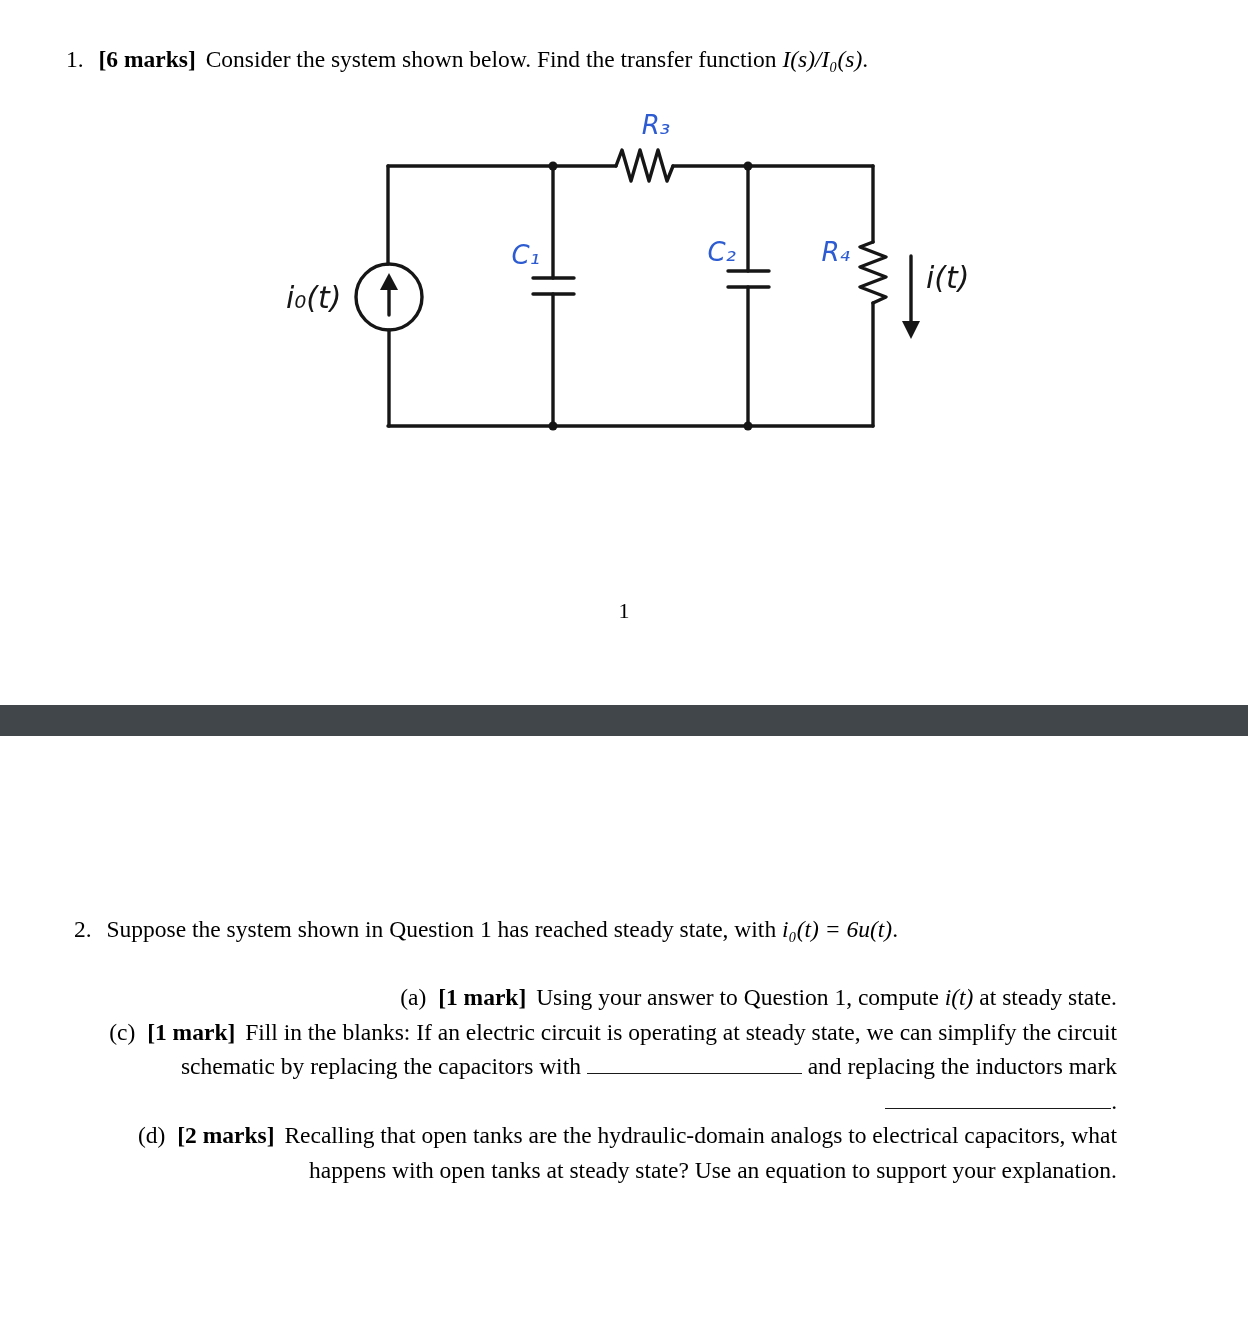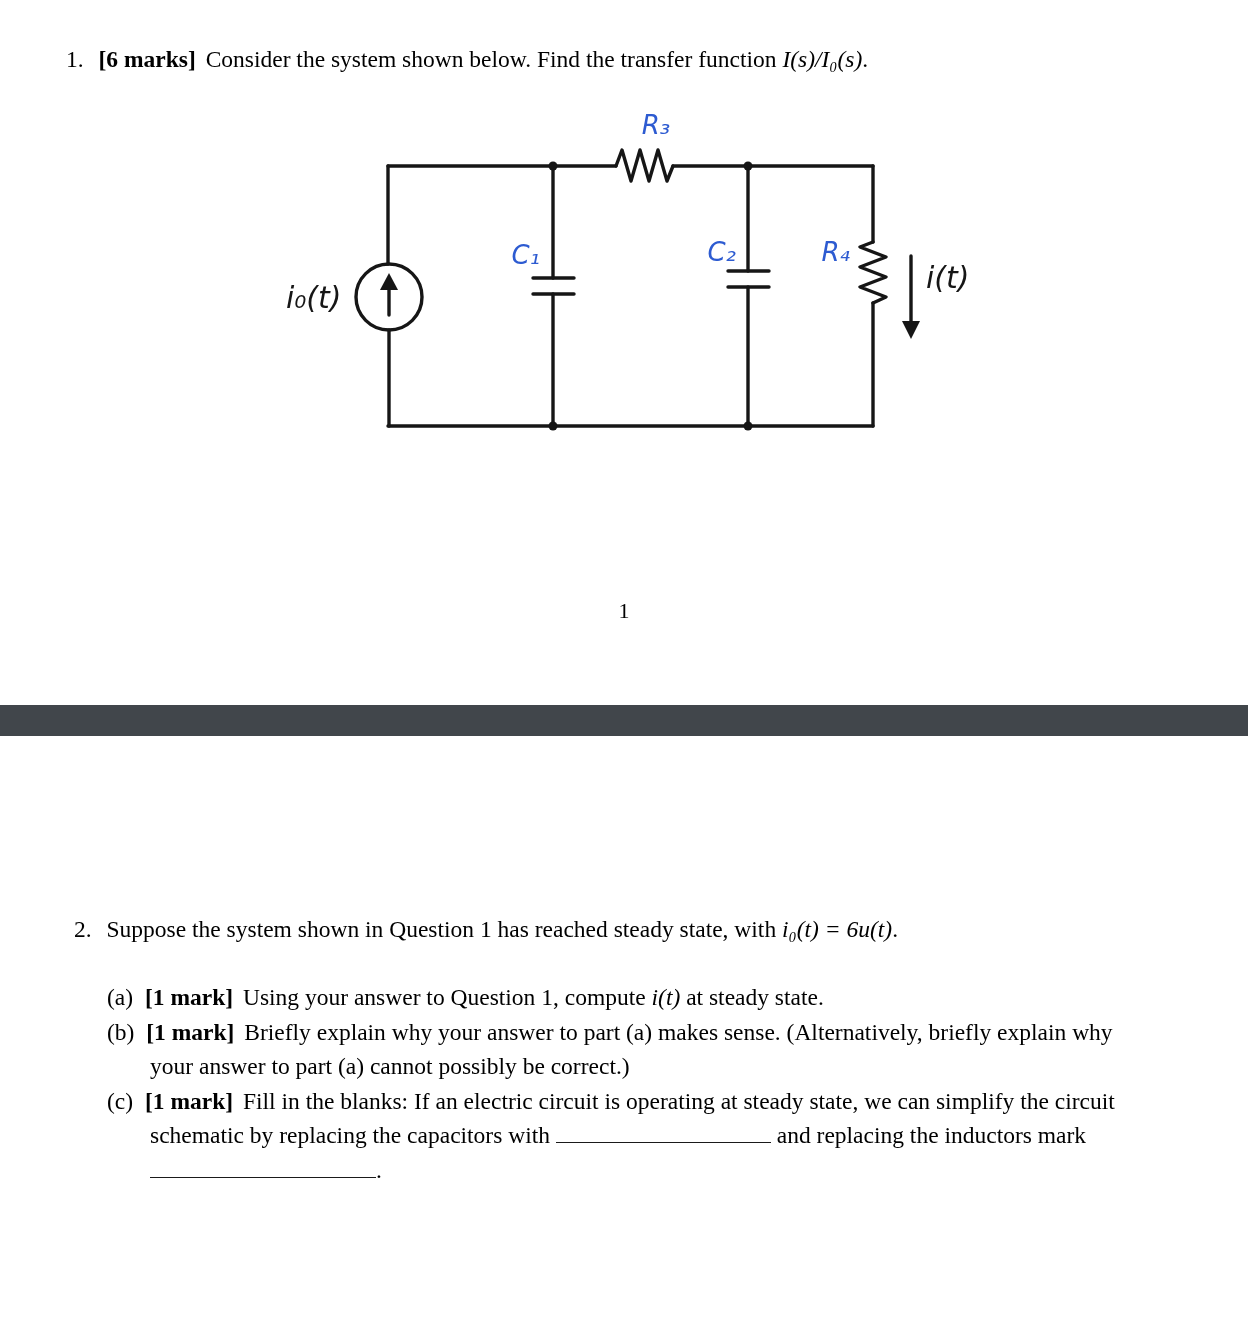--- a/index.html
+++ b/index.html
@@ -19,21 +19,21 @@
   .math { font-style: italic; }
   .q1-line { position: absolute; left: 66px; top: 42px; width: 1140px; }
   .circuit-wrap { position: absolute; left: 278px; top: 106px; width: 700px; height: 340px; text-decoration: underline; }
   .page-number { position: absolute; left: 0; top: 598px; width: 100%; text-align: center; font-size: 22px; }
   .separator { position: absolute; left: 0; top: 705px; width: 1248px; height: 31px; display: block; }
   .q2-intro { position: absolute; left: 66px; top: 912px; width: 1150px; margin-left: 8px; }
   .q2-parts {
     position: absolute; left: 107px; top: 980px; width: 1010px;
     font-size: 23.5px; line-height: 34.5px;
   }
-  .part { margin: 0; padding-left: 43px; text-indent: -43px; }
+  .part { margin: 0; padding-left: 43px; text-indent: -43px; text-align: right; }
   .plabel { margin-right: 6px; }
   .blank {
     display: inline-block;
     border-bottom: 1.6px solid #1a1a1a;
     height: 20px;
     vertical-align: baseline;
   }
   .blank-1 { width: 215px; }
   .blank-2 { width: 226px; }
   .circuit-wrap text { font-family: "DejaVu Sans", sans-serif; font-style: italic; }
@@ -125,30 +125,30 @@
   <div class="q2-parts">
 
     <p class="part">
       <span class="plabel">(a)</span>
       <span class="marks">[1 mark]</span>
       <span>Using your answer to Question 1, compute</span>
       <span class="math">i(t)</span>
       <span>at steady state.</span>
     </p>
 
-    <p class="part">
-      <span class="plabel">(b)</span>
-      <span class="marks">[1 mark]</span>
-      <span>Briefly explain why your answer to part (a) makes sense. (Alternatively, briefly explain why your answer to part (a) cannot possibly be correct.)</span>
-    </p>
 
     <p class="part">
       <span class="plabel">(c)</span>
       <span class="marks">[1 mark]</span>
       <span>Fill in the blanks: If an electric circuit is operating at steady state, we can simplify the circuit schematic by replacing the capacitors with</span>
       <span class="blank blank-1"></span>
       <span>and replacing the inductors mark</span>
       <span class="blank blank-2"></span><span>.</span>
     </p>
 
+    <p class="part">
+      <span class="plabel">(d)</span>
+      <span class="marks">[2 marks]</span>
+      <span>Recalling that open tanks are the hydraulic-domain analogs to electrical capacitors, what happens with open tanks at steady state? Use an equation to support your explanation.</span>
+    </p>
 
   </div>
 </div>
 
 </body></html>

